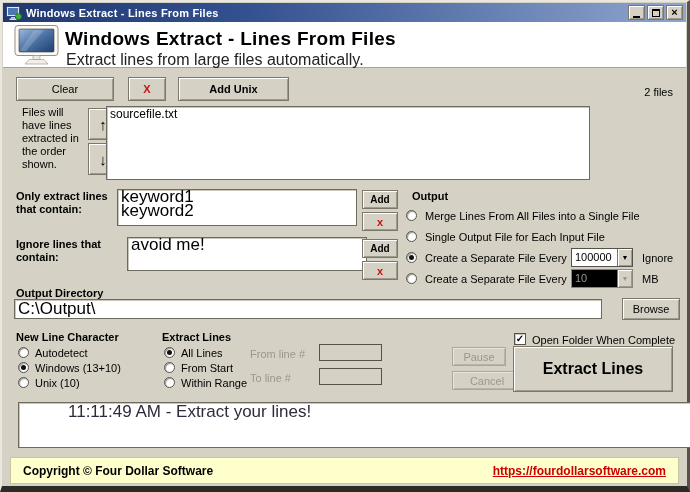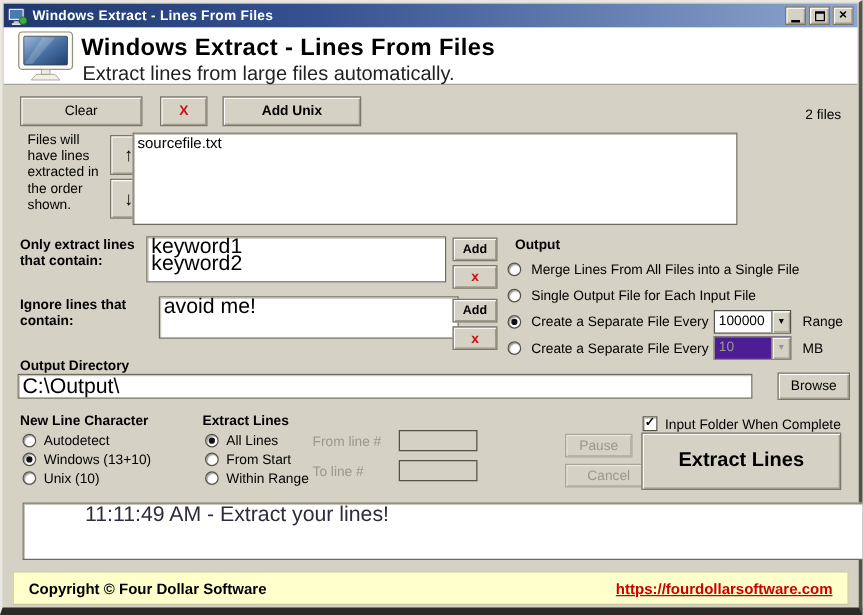--- a/index.html
+++ b/index.html
@@ -80,21 +80,21 @@
     display:flex; align-items:center; justify-content:center;
     font-size:10px; font-weight:bold; line-height:1;
   }
   .combo { position:absolute; height:19px; background:#fff; border:1px solid #55524a; display:flex; }
   .combo .val { flex:1; font-size:11px; padding:2px 3px; white-space:nowrap; overflow:hidden; }
   .combo .drop {
     width:15px; background:#d5d1c5; border-left:1px solid #7b786b;
     box-shadow: inset 1px 1px 0 #fff, inset -1px -1px 0 #9e9b8e;
     display:flex; align-items:center; justify-content:center; font-size:7px;
   }
-  .combo.disabled { background:#4c1d95; border-color:#8a877a; }
+  .combo.disabled { background:#000000; border-color:#8a877a; }
   .combo.disabled .val { color:#9b988b; }
   .combo.disabled .drop { color:#9b988b; }
 
   .listline { padding:0 3px; line-height:15px; font-size:12px; white-space:pre; }
   .listline.small { font-size:17px; line-height:14px; }
 
   
   .footer {
     position:absolute; left:8px; right:8px; top:455px; height:27px;
     background:#ffffcc; border:1px solid #c8c5a2;
@@ -193,21 +193,21 @@
 
   <span class="radio" style="left:404px; top:229px;"></span>
   <div class="label" style="left:423px; top:229px;">Single Output File for Each Input File</div>
 
   <span class="radio sel" style="left:404px; top:250px;"></span>
   <div class="label" style="left:423px; top:250px;">Create a Separate File Every</div>
   <div class="combo" style="left:569px; top:246px; width:62px;">
     <span class="val">100000</span>
     <span class="drop">▼</span>
   </div>
-  <div class="label" style="left:640px; top:250px;">Range</div>
+  <div class="label" style="left:640px; top:250px;">Ignore</div>
 
   <span class="radio" style="left:404px; top:271px;"></span>
   <div class="label" style="left:423px; top:271px;">Create a Separate File Every</div>
   <div class="combo disabled" style="left:569px; top:267px; width:62px;">
     <span class="val">10</span>
     <span class="drop">▼</span>
   </div>
   <div class="label" style="left:640px; top:271px;">MB</div>
 
   <div class="label bold" style="left:14px; top:285px;">Output Directory</div>
@@ -237,21 +237,21 @@
     <div class="listline small"></div>
   </div>
   <div class="label gray" style="left:248px; top:370px;">To line #</div>
   <div class="sunken" style="left:317px; top:366px; width:63px; height:17px; background:#d5d1c5; border-color:#55524a; box-shadow:none;">
     <div class="listline small"></div>
   </div>
 
   <span class="checkbox" style="left:512px; top:331px;">
       <span>✓</span>
     </span>
-  <div class="label" style="left:530px; top:332px;">Input Folder When Complete</div>
+  <div class="label" style="left:530px; top:332px;">Open Folder When Complete</div>
 
   <div class="btn disabled" style="left:450px; top:345px; width:54px; height:19px;">Pause</div>
   <div class="btn disabled" style="left:450px; top:369px; width:70px; height:19px;">Cancel</div>
   <div class="btn bold" style="left:511px; top:344px; width:160px; height:46px; font-size:16px;">Extract Lines</div>
 
   <div class="sunken" style="left:16px; top:400px; width:688px; height:46px;padding-left:46px;">
     <div class="listline small" style="padding-top:2px; color:#2e2b3a;">11:11:49 AM - Extract your lines!</div>
   </div>
 
   <div class="footer">

